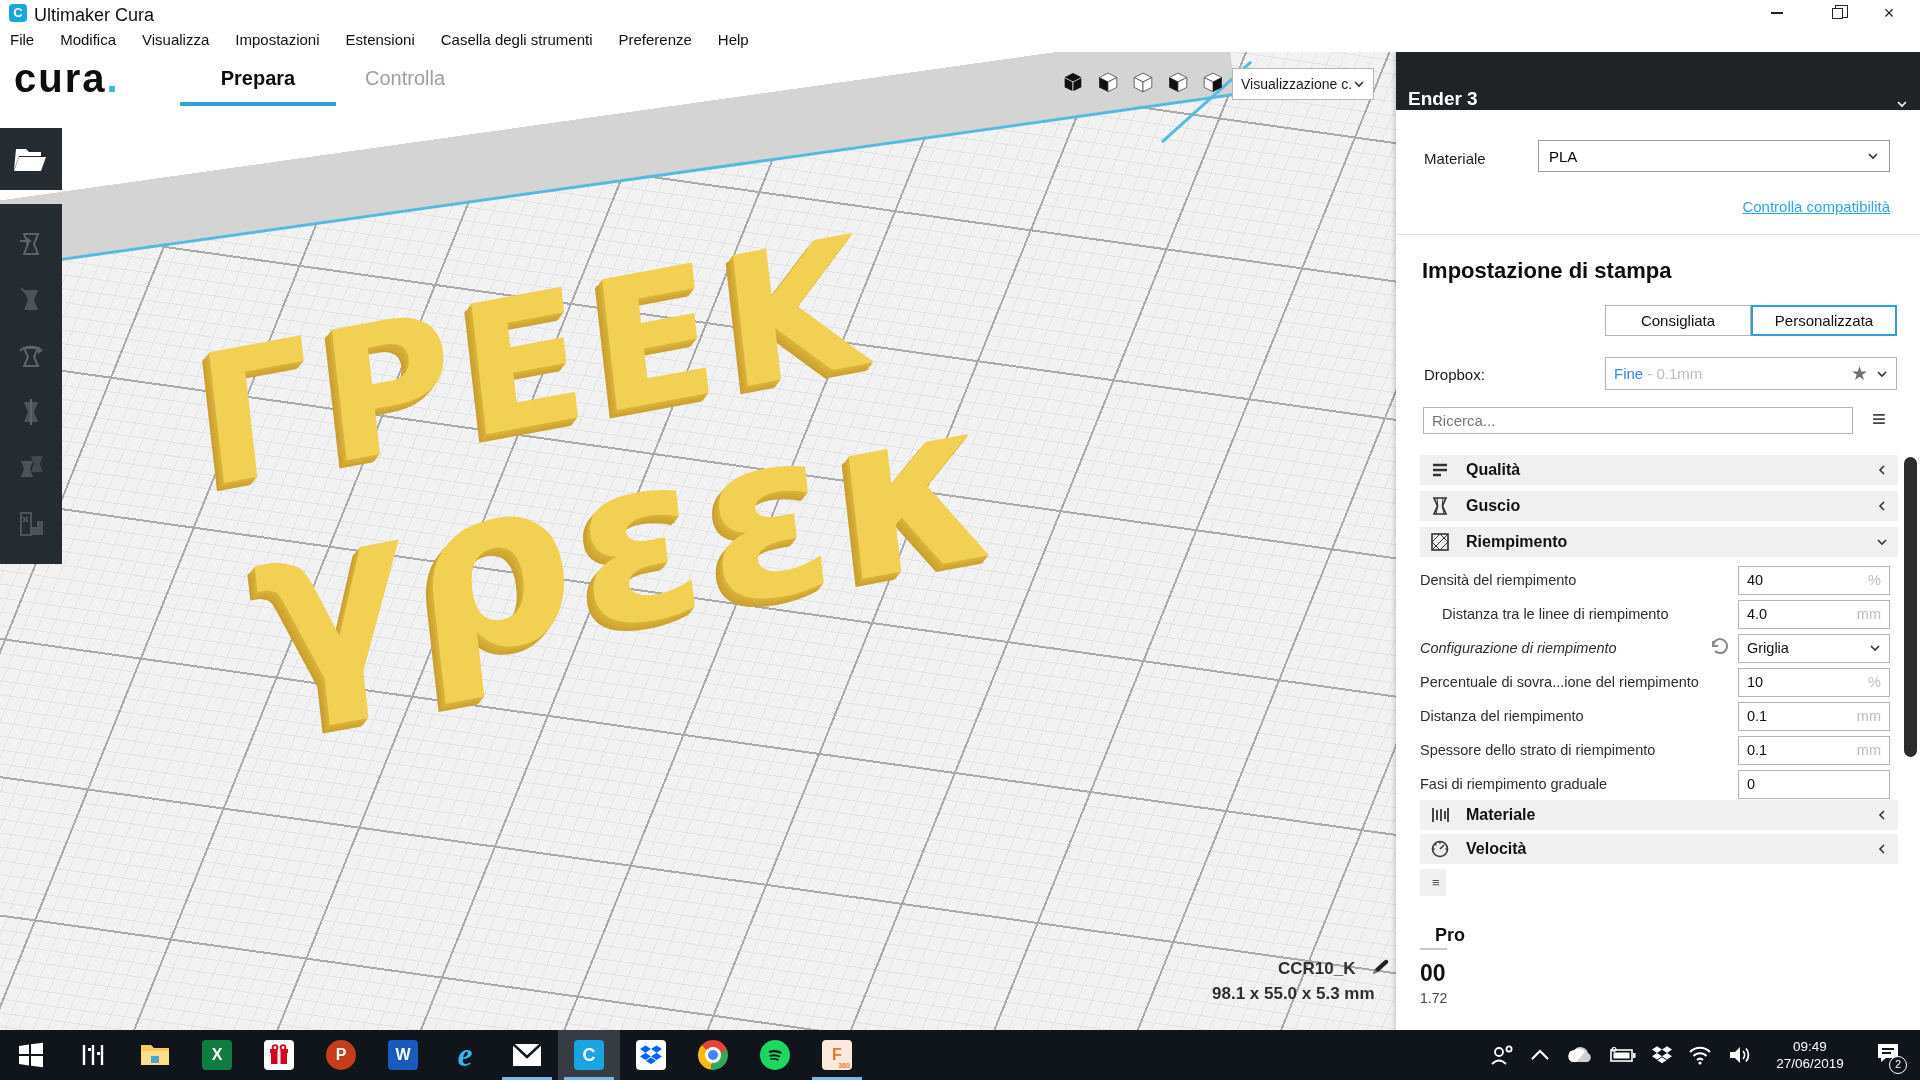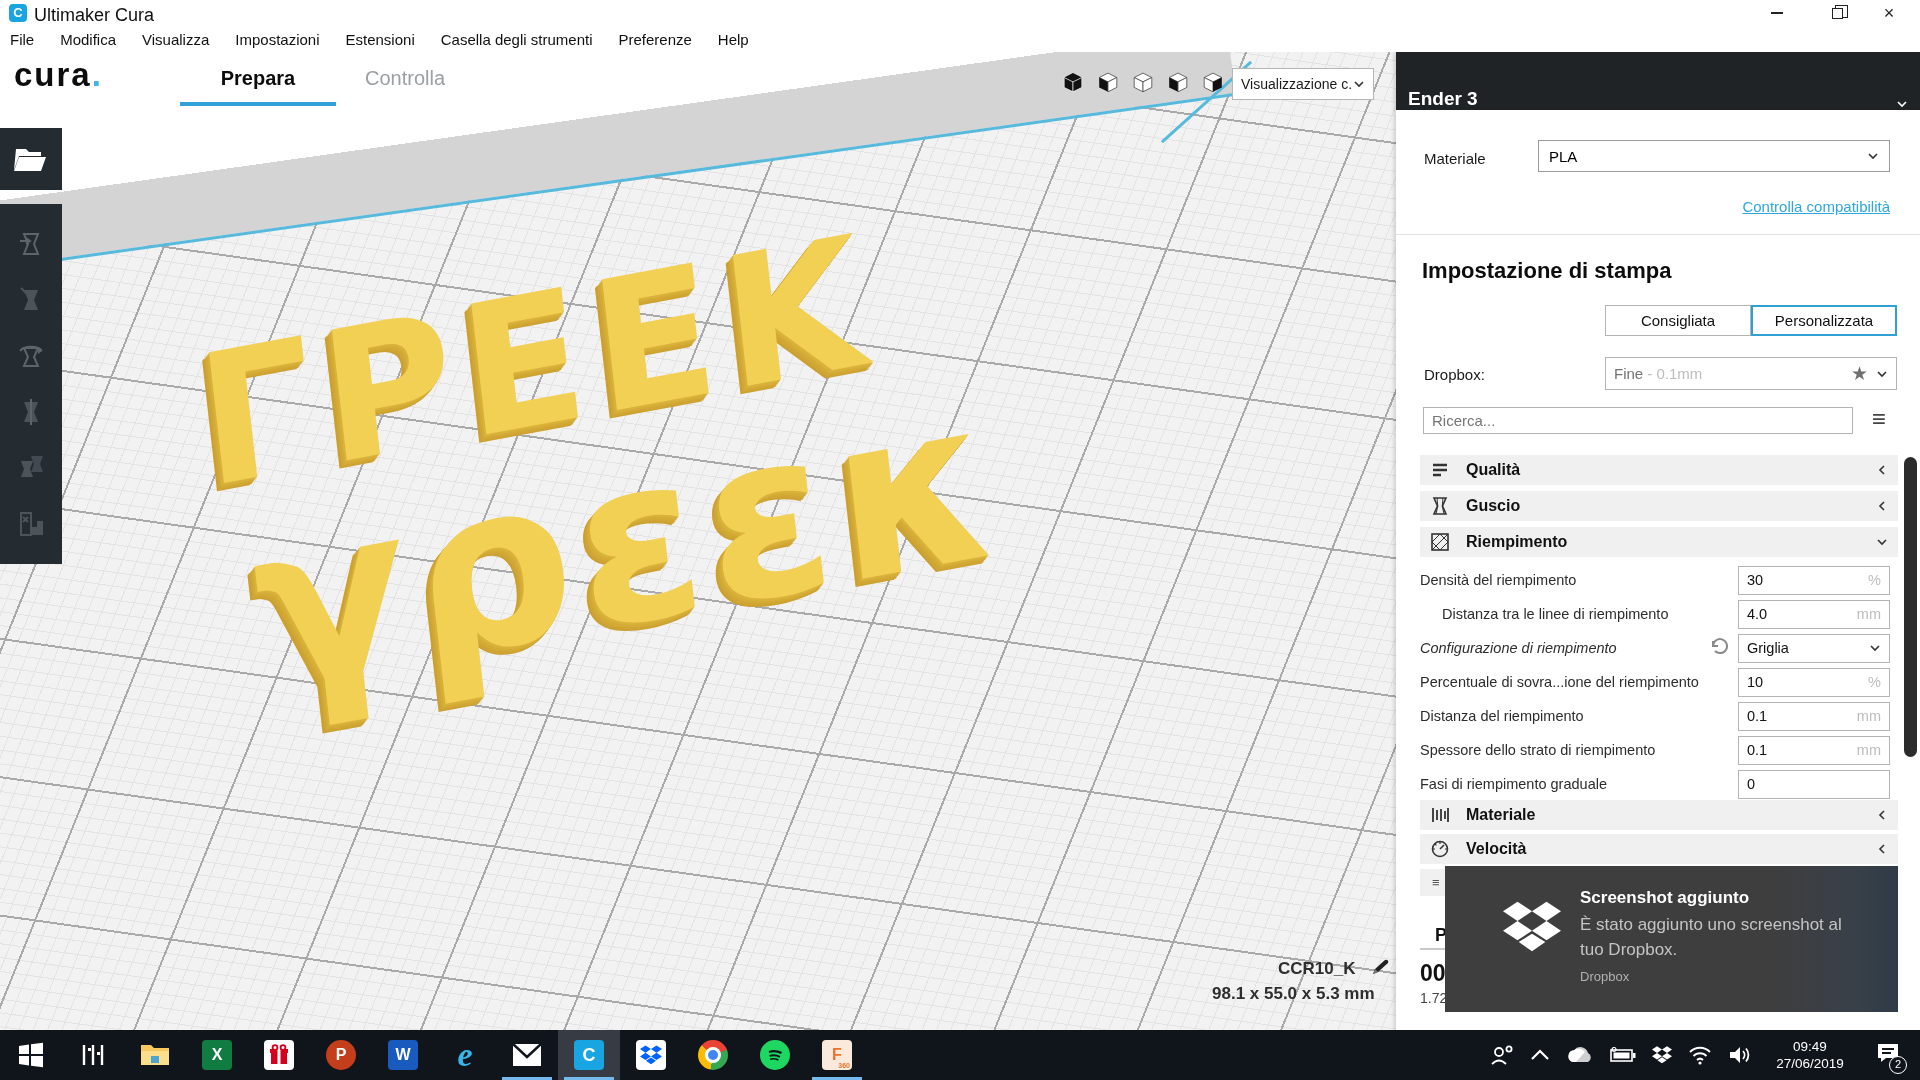--- a/index.html
+++ b/index.html
@@ -29,21 +29,21 @@
       repeating-linear-gradient(90deg, #a9a9a9 0 2px, transparent 2px 137px),
       repeating-linear-gradient(0deg,  #e3e3e3 0 1px, transparent 1px 13.7px),
       repeating-linear-gradient(90deg, #e3e3e3 0 1px, transparent 1px 13.7px);
     transform: rotate(8deg) skewX(-14deg); }
   .plate-edge { position:absolute; left:-140px; top:-330px; width:1350px; height:470px;
     background:linear-gradient(#ffffff 0 86%, #d4d4d4 86% 100%);
     border-bottom:3px solid #57badd; transform:rotate(-8deg); z-index:5; }
   .plate-corner { position:absolute; left:1205px; top:-10px; width:3px; height:120px; background:#57badd; transform:rotate(48deg); z-index:5; }
 
   
-  .logo { position:absolute; left:14px; top:4px; font-size:33px; font-weight:bold; letter-spacing:2px; color:#0d0d0d; z-index:20; }
+  .logo { position:absolute; left:14px; top:4px; font-size:40px; font-weight:bold; letter-spacing:2px; color:#0d0d0d; z-index:20; }
   .logo .dot { color:#43b2e4; }
   .tab { position:absolute; top:15px; font-size:20px; z-index:20; cursor:pointer; }
   .tab-prepare { left:198px; width:120px; text-align:center; font-weight:bold; color:#0d0d0d; }
   .tab-prepare:after { content:""; position:absolute; left:-18px; right:-18px; bottom:-16px; height:4px; background:#32a3d8; }
   .tab-monitor { left:365px; color:#9aa0a3; }
 
   
   .viewcubes { position:absolute; left:1062px; top:20px; display:flex; gap:13px; z-index:20; }
   .viewcubes svg { width:22px; height:22px; cursor:pointer; }
   .view-dd { position:absolute; left:1232px; top:16px; width:142px; height:32px; background:#fff; border:1px solid #b5b5b5; display:flex; align-items:center; padding:0 8px; font-size:14px; color:#1a1a1a; z-index:20; cursor:pointer; }
@@ -74,21 +74,21 @@
   .mat-dd .v { flex:1; }
   .compat { position:absolute; right:30px; top:146px; font-size:15px; color:#2ea7e0; text-decoration:underline; cursor:pointer; }
   .sect-div { position:absolute; left:0px; top:182px; width:524px; height:1px; background:#e2e2e2; }
 
   .ps-title { position:absolute; left:26px; top:206px; font-size:22px; font-weight:bold; color:#0d0d0d; }
   .modebtn { position:absolute; top:253px; height:31px; background:#fff; font-size:15px; color:#111; display:flex; align-items:center; justify-content:center; cursor:pointer; }
   .mode-rec { left:209px; width:146px; border:1px solid #b4b4b4; }
   .mode-cus { left:355px; width:146px; border:2px solid #2f9fd6; }
   .prof-label { position:absolute; left:28px; top:314px; font-size:15px; color:#1a1a1a; }
   .prof-dd { position:absolute; left:209px; top:305px; width:292px; height:33px; border:1px solid #b4b4b4; display:flex; align-items:center; padding:0 8px; font-size:15px; cursor:pointer; }
-  .prof-dd .pn { color:#737373; } .prof-dd .pd { color:#bdbdbd; flex:1; }
+  .prof-dd .pn { color:#3b82f6; } .prof-dd .pd { color:#bdbdbd; flex:1; }
   .prof-dd .star { color:#6f6f6f; font-size:19px; margin-right:8px; }
   .searchbox { position:absolute; left:27px; top:355px; width:430px; height:27px; border:1px solid #b4b4b4; }
   .searchbox input { width:100%; height:100%; border:none; outline:none; font-size:15px; padding:0 8px; font-family:"Liberation Sans",sans-serif; color:#333; background:#fff; }
   .hamb { position:absolute; left:476px; top:353px; font-size:24px; color:#444; cursor:pointer; }
 
   .cat { position:absolute; left:24px; width:478px; height:30px; background:#f0f0f0; display:flex; align-items:center; gap:16px; padding:0 10px; cursor:pointer; }
   .cat .cl { font-size:16px; font-weight:bold; color:#111; flex:1; }
   .cat svg.ci { width:20px; height:20px; }
   .chev { width:12px; height:12px; }
 
@@ -310,21 +310,21 @@
       <span class="cl">Riempimento</span>
       <svg class="chev" viewBox="0 0 12 12">
           <polyline points="2,4 6,8 10,4" fill="none" stroke="#333" stroke-width="1.6"></polyline>
         </svg>
     </div>
 
     <div class="rows">
       <div class="srow">
         <span class="sl">Densità del riempimento</span>
         <div class="vbox">
-            <span class="vv">30</span>
+            <span class="vv">40</span>
             <span class="vu">%</span>
           </div>
       </div>
       <div class="srow">
         <span class="sl ind">Distanza tra le linee di riempimento</span>
         <div class="vbox">
             <span class="vv">4.0</span>
             <span class="vu">mm</span>
           </div>
       </div>
@@ -393,35 +393,20 @@
     </div>
     <div class="partial-cat">≡</div>
     <div class="scrollbar"></div>
 
     <div class="frag-pro">Pro</div>
     <div class="frag-div"></div>
     <div class="frag-time">00</div>
     <div class="frag-mat">1.72</div>
   </div>
 
-  <div class="toast">
-    <svg class="dbx" width="58" height="52" viewBox="0 0 48 42" fill="#fff">
-      <path d="M12 0 L24 8 L12 16 L0 8 Z"></path>
-        <path d="M36 0 L48 8 L36 16 L24 8 Z"></path>
-      <path d="M12 16 L24 24 L12 32 L0 24 Z"></path>
-        <path d="M36 16 L48 24 L36 32 L24 24 Z"></path>
-      <path d="M24 26.5 L35 33.5 L24 41 L13 33.5 Z"></path>
-    </svg>
-    <div class="t1">Screenshot aggiunto</div>
-    <div class="t2">
-      <span>È stato aggiunto uno screenshot al</span><br>
-      <span>tuo Dropbox.</span>
-    </div>
-    <div class="t3">Dropbox</div>
-  </div>
 
   <div class="taskbar">
     <div class="tcell">
       <svg width="26" height="26" viewBox="0 0 26 26">
           <g fill="#fff">
             <polygon points="1,4 11,2.5 11,12 1,12"></polygon>
             <polygon points="13,2.2 25,0.8 25,12 13,12"></polygon>
             <polygon points="1,14 11,14 11,23.5 1,22"></polygon>
             <polygon points="13,14 25,14 25,25.2 13,23.8"></polygon>
           </g>

